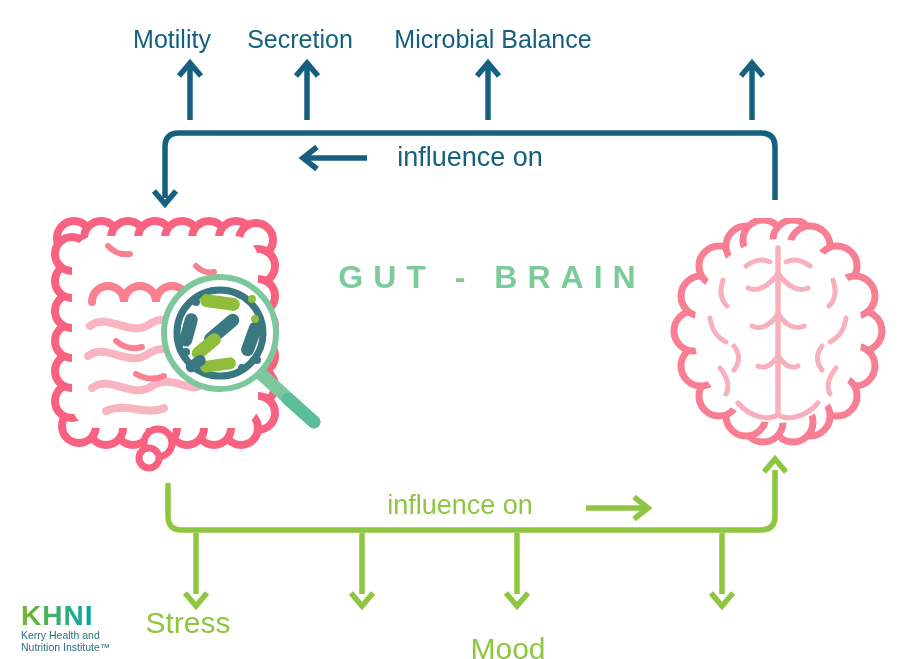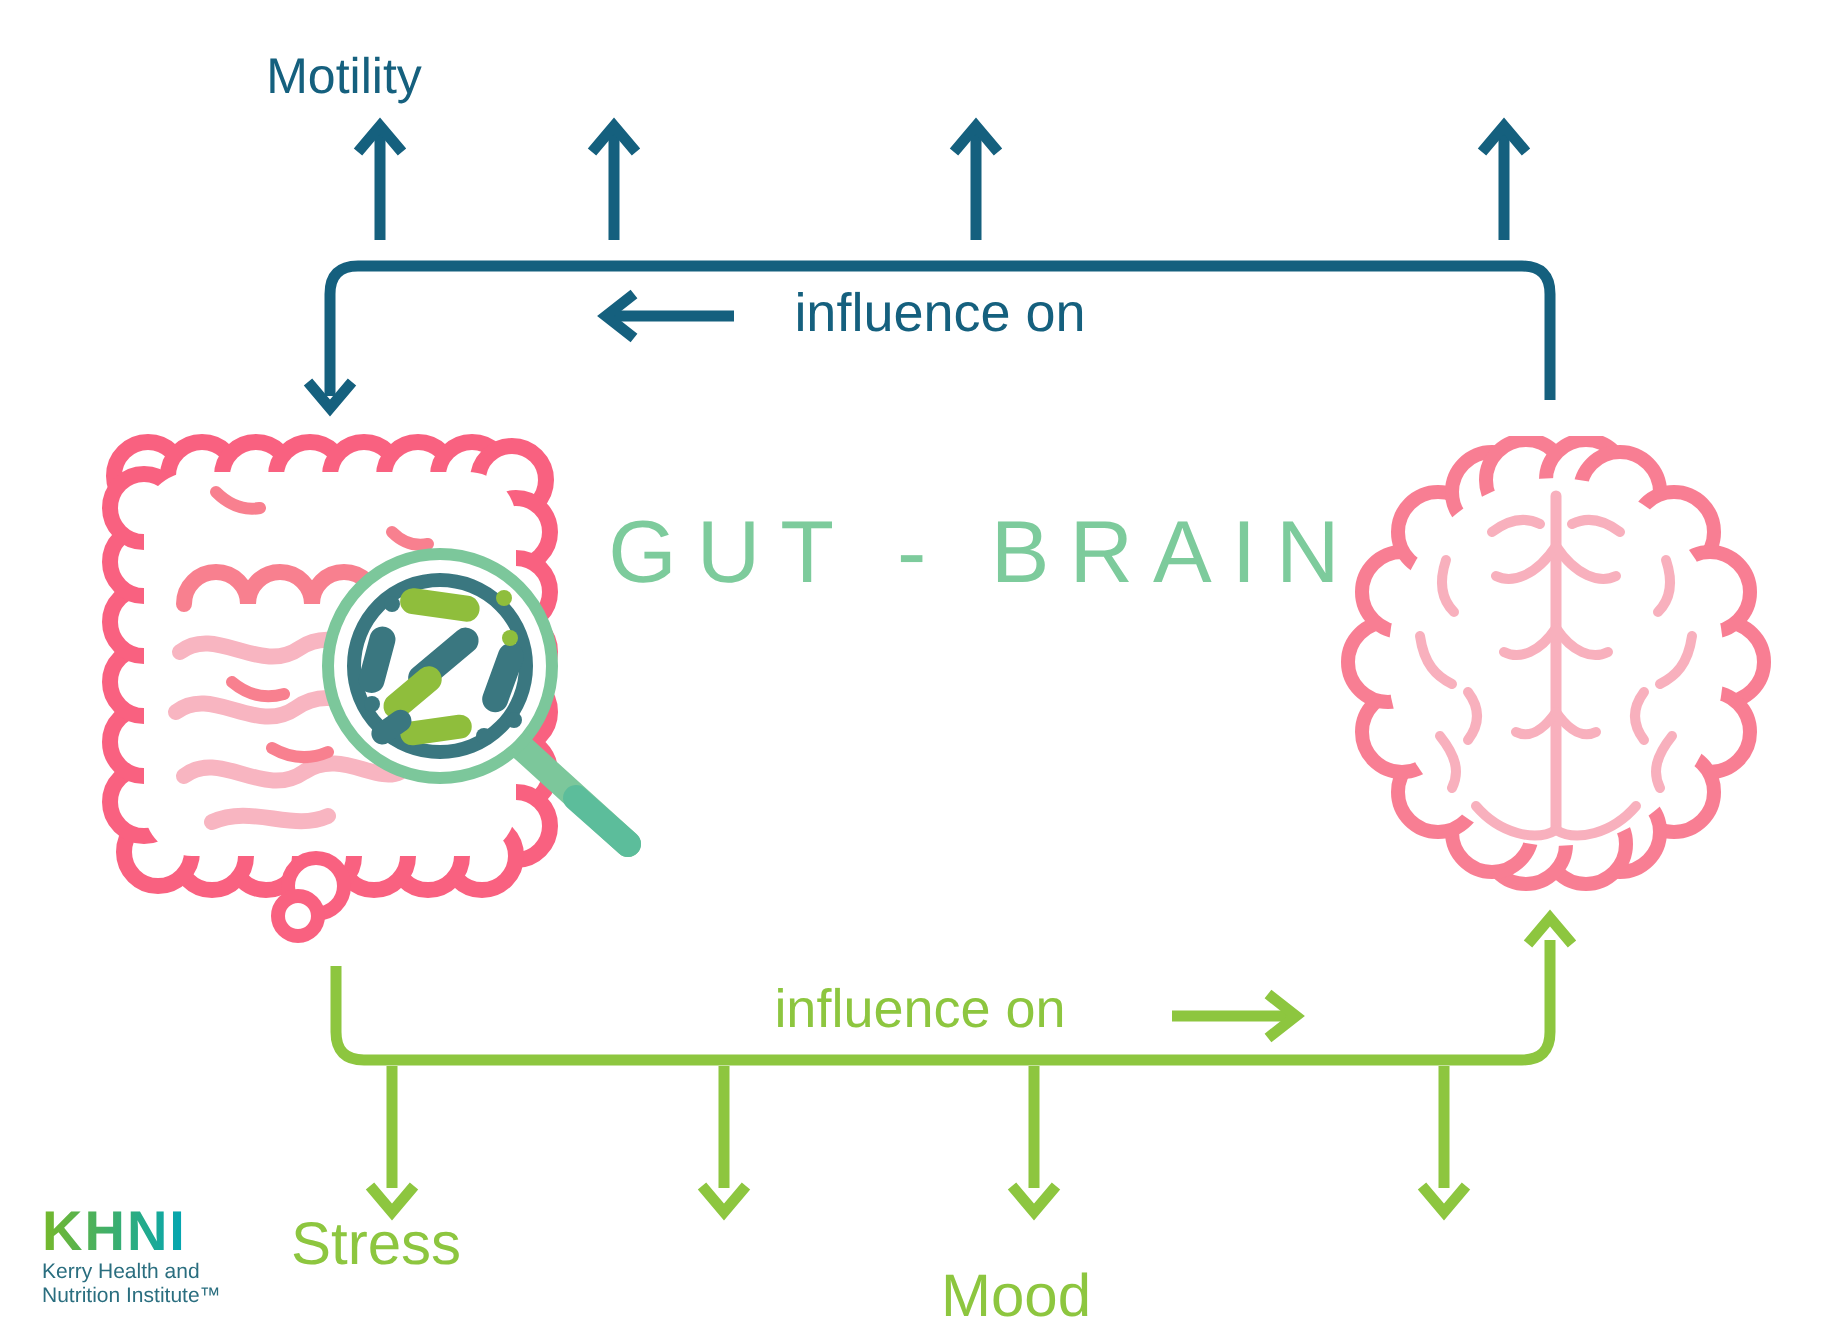--- a/index.html
+++ b/index.html
@@ -25,21 +25,21 @@
   svg{display:block;}
   .abs{position:absolute;}
   .lbl{
     position:absolute;transform:translate(-50%,-50%);white-space:nowrap;line-height:1;
   }
   .lbl.teal{color:var(--teal);font-size:25px;}
   .lbl.green{color:var(--green);font-size:30px;text-align:right;}
   .lbl.influence-teal{color:var(--teal);font-size:27px;}
   .lbl.influence-green{color:var(--green);font-size:27px;}
   .title-line1{
-    color:var(--title-green);font-size:44px;letter-spacing:10px;font-weight:400;
+    color:var(--title-green);font-size:32px;letter-spacing:10px;font-weight:700;
   }
   .title-line2{
     color:var(--title-teal);font-size:78px;letter-spacing:14px;font-weight:400;
   }
   .khni-word{font-family:"Liberation Sans",sans-serif;font-weight:bold;font-size:28px;letter-spacing:1px;}
   .logo-sub{font-family:"Liberation Sans",sans-serif;font-size:10.5px;fill:var(--logo-text);}
 </style>
 </head>
 <body>
 
@@ -220,20 +220,22 @@
       <path d="M 78 48 c 8 -6 16 -8 24 -4"></path>
       <path d="M 142 48 c -8 -6 -16 -8 -24 -4"></path>
       <path d="M 70 185 c 12 14 30 18 40 12"></path>
       <path d="M 150 185 c -12 14 -30 18 -40 12"></path>
       <path d="M 66 128 c 6 8 6 16 0 24"></path>
       <path d="M 154 128 c -6 8 -6 16 0 24"></path>
     </g>
   </svg>
 
   <div class="lbl teal" style="left:172px;top:39px;">Motility</div>
+  <div class="lbl teal" style="left:300px;top:39px;">Secretion</div>
+  <div class="lbl teal" style="left:493px;top:39px;">Microbial Balance</div>
 
   <div class="lbl influence-teal" style="left:470px;top:157px;">influence on</div>
   <div class="lbl influence-green" style="left:460px;top:505px;">influence on</div>
 
   <div class="lbl title-line1" style="left:492px;top:277px;">GUT - BRAIN</div>
 
   <div class="lbl green" style="left:188px;top:623px;">Stress</div>
   <div class="lbl green" style="left:508px;top:623px;margin-top:26px;">Mood</div>
 
   <svg class="abs" style="left:16px;top:597px;" width="160" height="60" viewBox="0 0 160 60">

